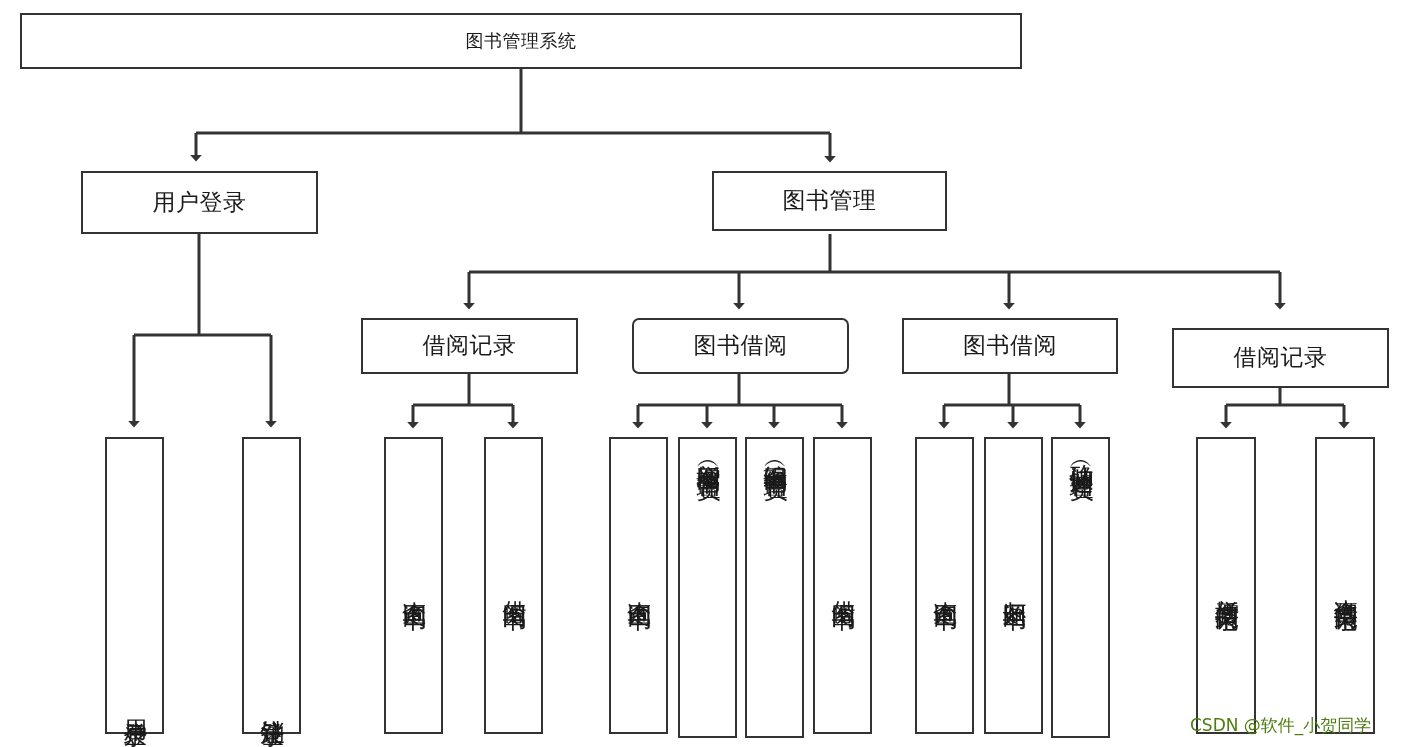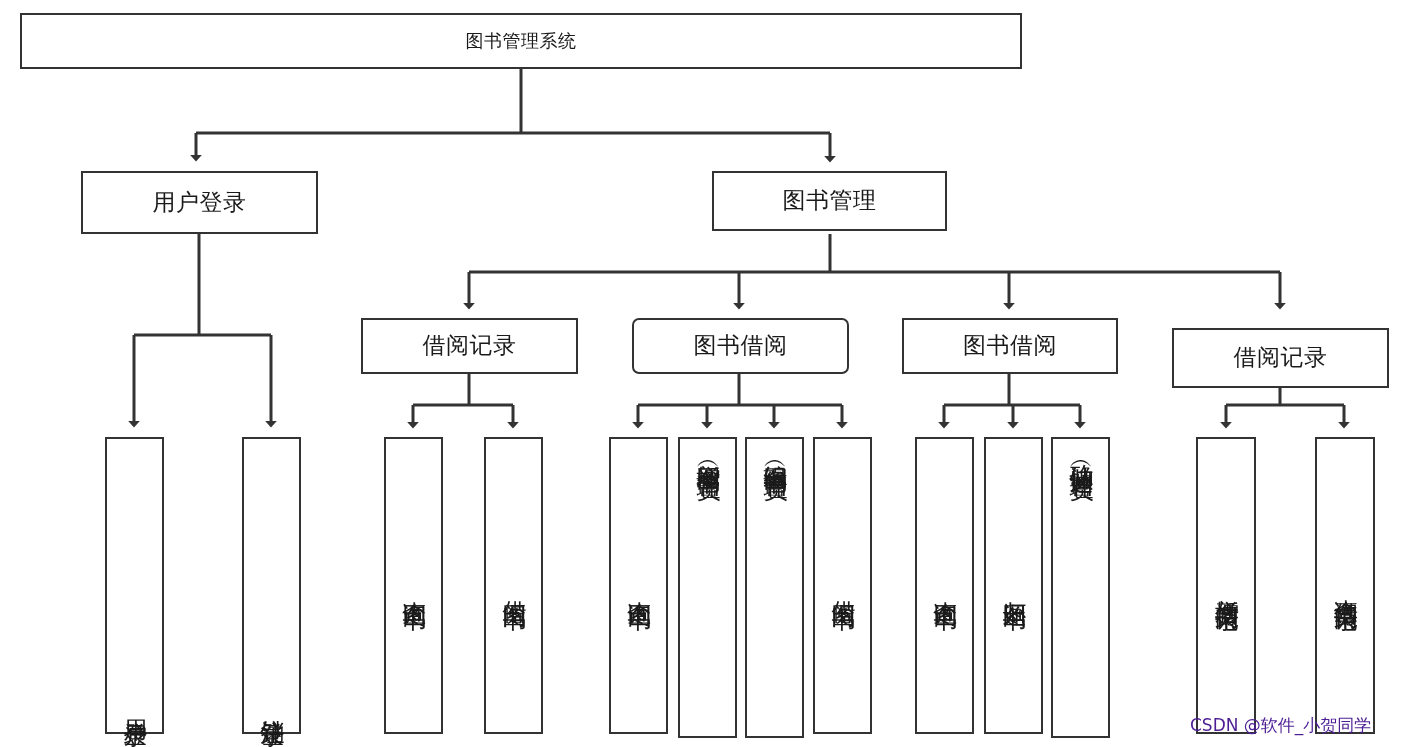--- a/index.html
+++ b/index.html
@@ -70,21 +70,21 @@
   }
   .node.vert.align-top {
     justify-content: flex-start;
     padding-top: 6px;
   }
   .watermark {
     position: absolute;
     left: 1190px;
     top: 714px;
     font-size: 17px;
-    color: #4c1d95;
+    color: #4d7c0f;
     white-space: pre;
     font-family: "DejaVu Sans", "Liberation Sans", sans-serif;
   }
 </style>
 </head>
 <body>
 
 <div id="diagram-root">
 
   <svg id="edge-layer" viewBox="0 0 1405 747" width="1405" height="747" xmlns="http://www.w3.org/2000/svg">

